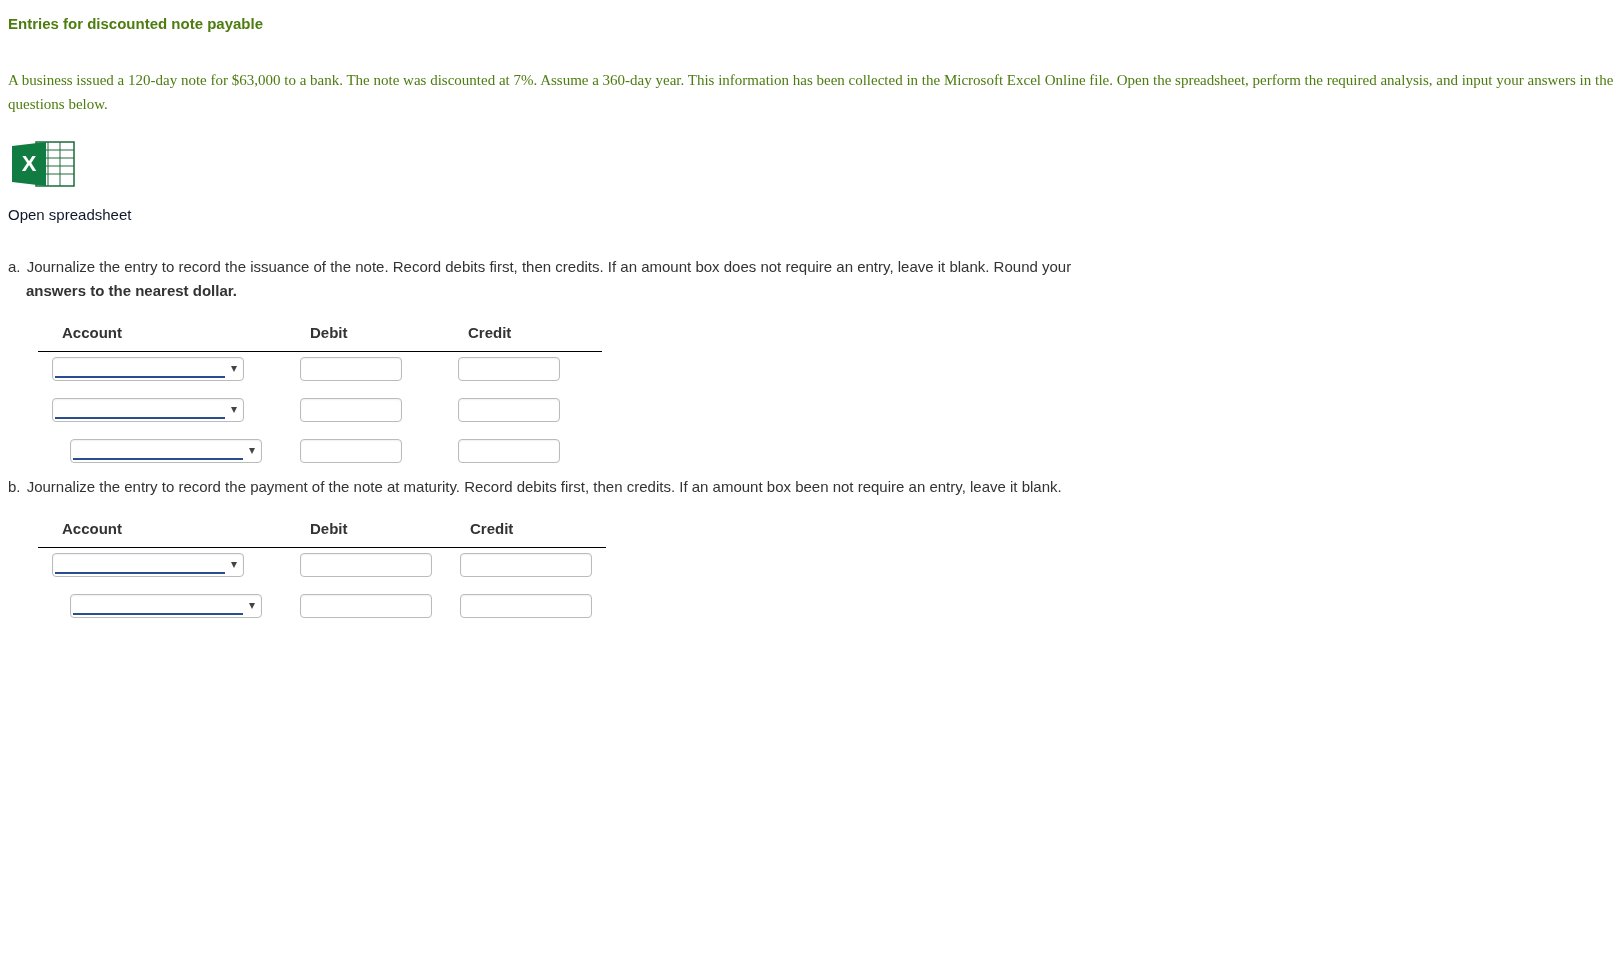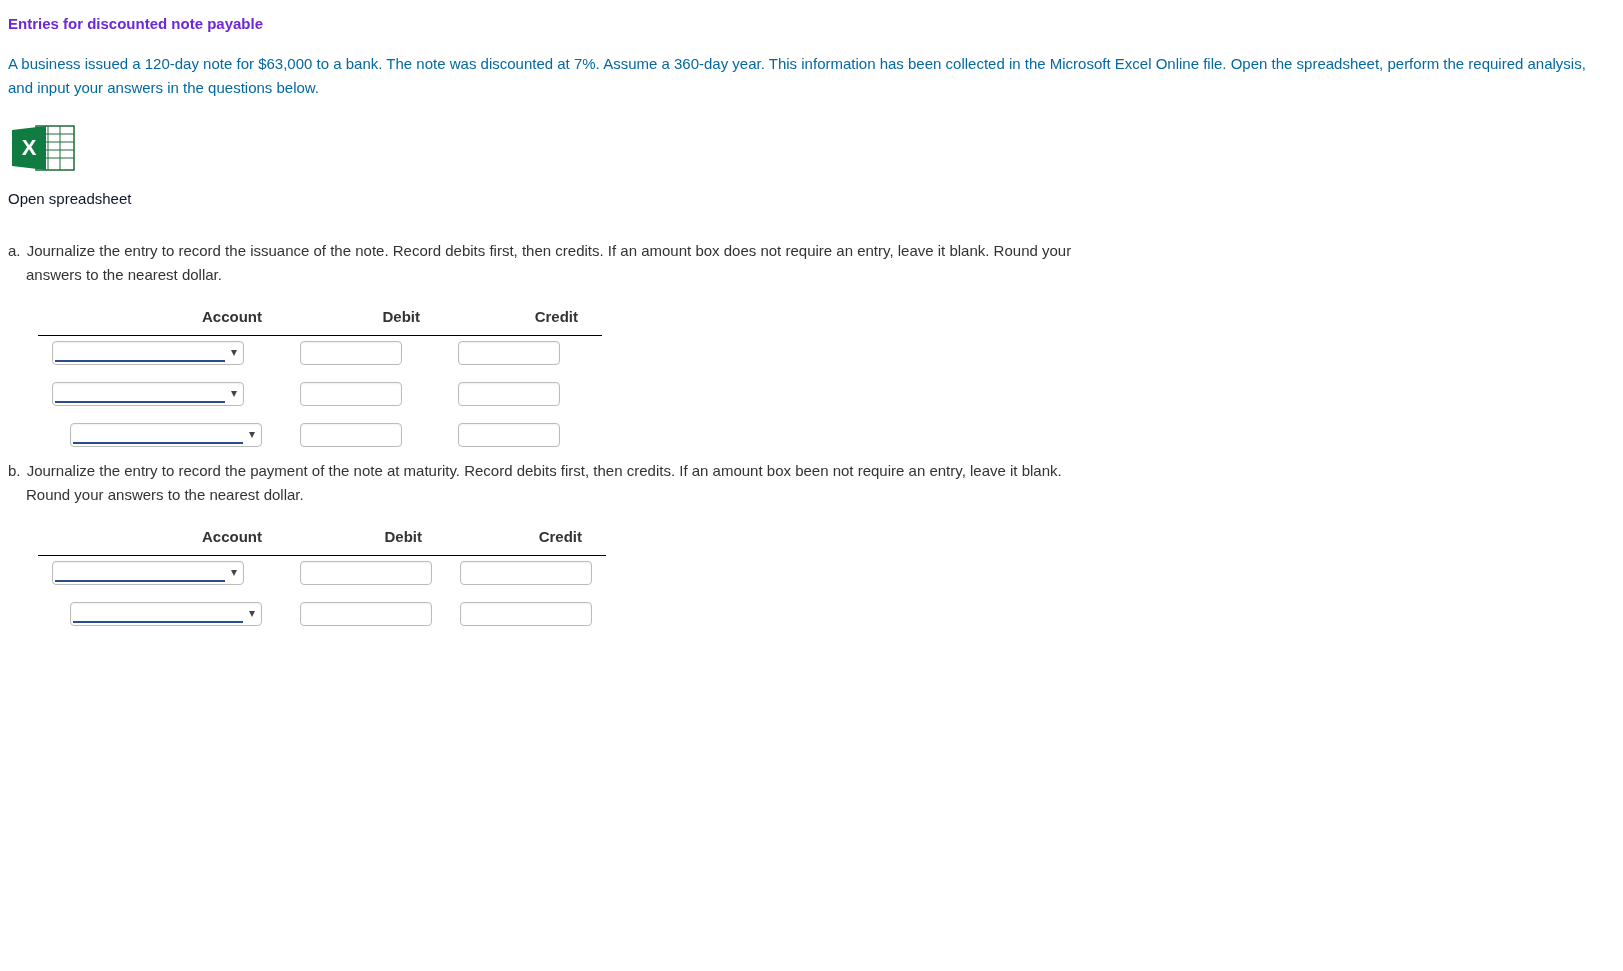--- a/index.html
+++ b/index.html
@@ -6,26 +6,27 @@
     font-family: Verdana, Geneva, sans-serif;
     font-size: 15px;
     color: #333;
     margin: 0;
     padding: 12px 8px;
     line-height: 1.6;
     background: #fff;
   }
   .title {
     font-weight: bold;
-    color: #6d28d9;
-    margin-bottom: 16px;
+    color: #4d7c0f;
+    margin-bottom: 32px;
   }
   .intro {
     margin-bottom: 24px;
-    color: #0369a1;
+    color: #4d7c0f;
+    font-family: Liberation Serif, serif;
   }
   .excel-block {
     margin: 20px 0 8px 0;
   }
   .excel-icon {
     display: inline-block;
     width: 72px;
     height: 48px;
     position: relative;
   }
@@ -49,29 +50,30 @@
     color: #333;
     display: inline;
   }
   .q-text {
     display: inline;
     margin-left: 2px;
   }
   .q-indent {
     margin-left: 18px;
     display: block;
+    font-weight: bold;
   }
   .journal-table {
     margin-top: 14px;
     margin-left: 30px;
     border-collapse: collapse;
   }
   .journal-table th {
     font-weight: bold;
-    text-align: right;
+    text-align: left;
     padding: 4px 24px 6px 24px;
     border-bottom: 1.5px solid #000;
     font-size: 15px;
   }
   .journal-table th.acct {
     min-width: 200px;
   }
   .journal-table th.amt {
     min-width: 110px;
   }
@@ -175,21 +177,20 @@
       <td><div class="acct-select indent"><div class="acct-underline"></div></div></td>
       <td><div class="amt-input"></div></td>
       <td><div class="amt-input"></div></td>
     </tr>
   </tbody>
 </table>
 
 <div class="question">
   <span class="q-letter">b.</span>
   <span class="q-text">Journalize the entry to record the payment of the note at maturity. Record debits first, then credits. If an amount box been not require an entry, leave it blank.</span>
-  <span class="q-indent">Round your answers to the nearest dollar.</span>
 </div>
 
 <table class="journal-table">
   <thead>
     <tr>
       <th class="acct">Account</th>
       <th class="amt">Debit</th>
       <th class="amt">Credit</th>
     </tr>
   </thead>

